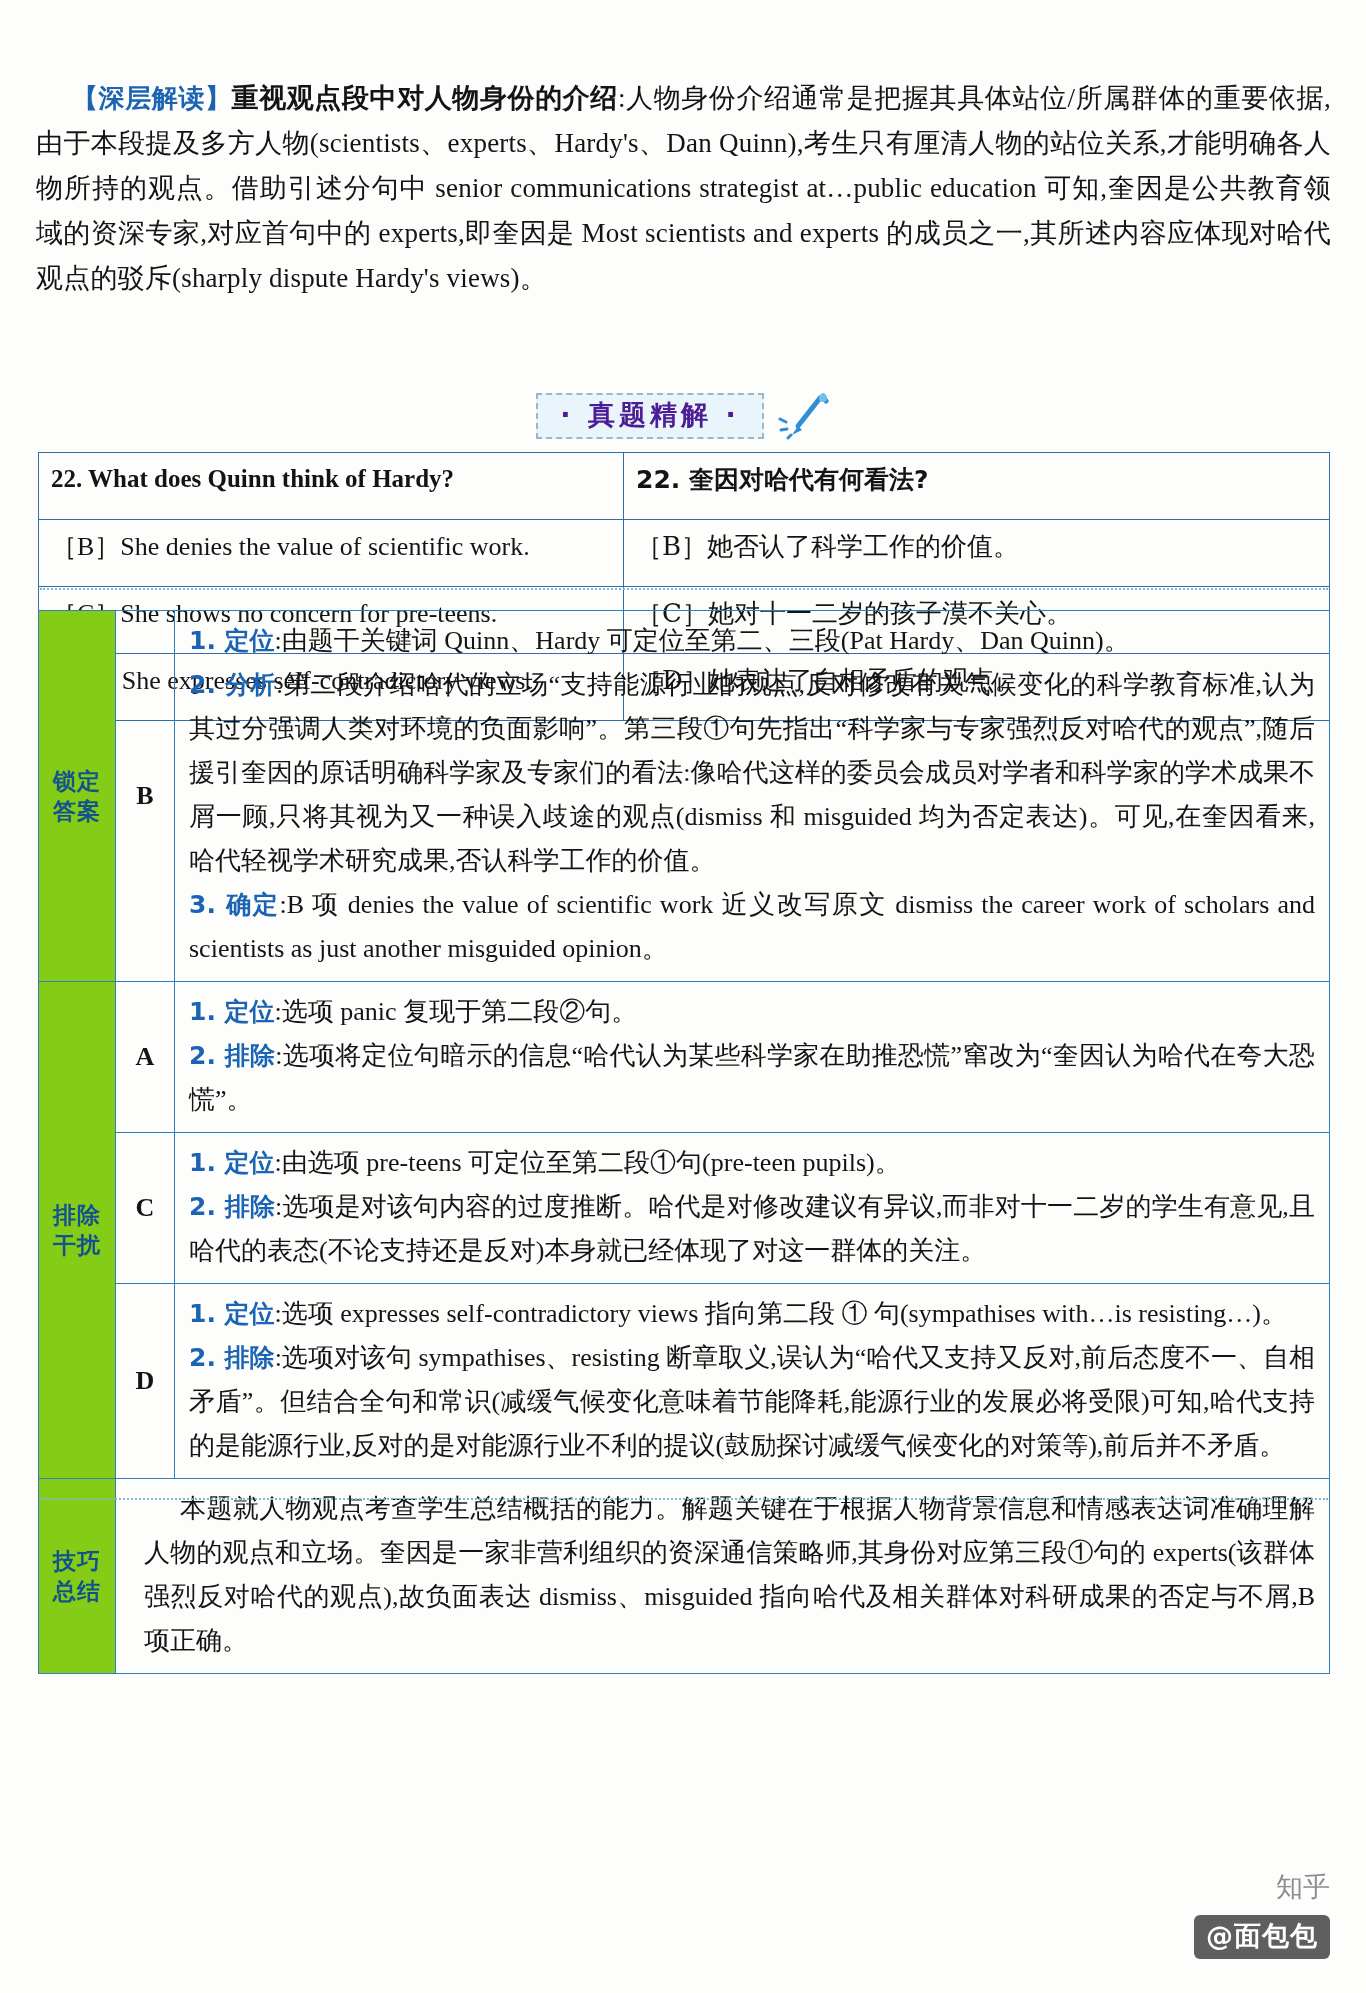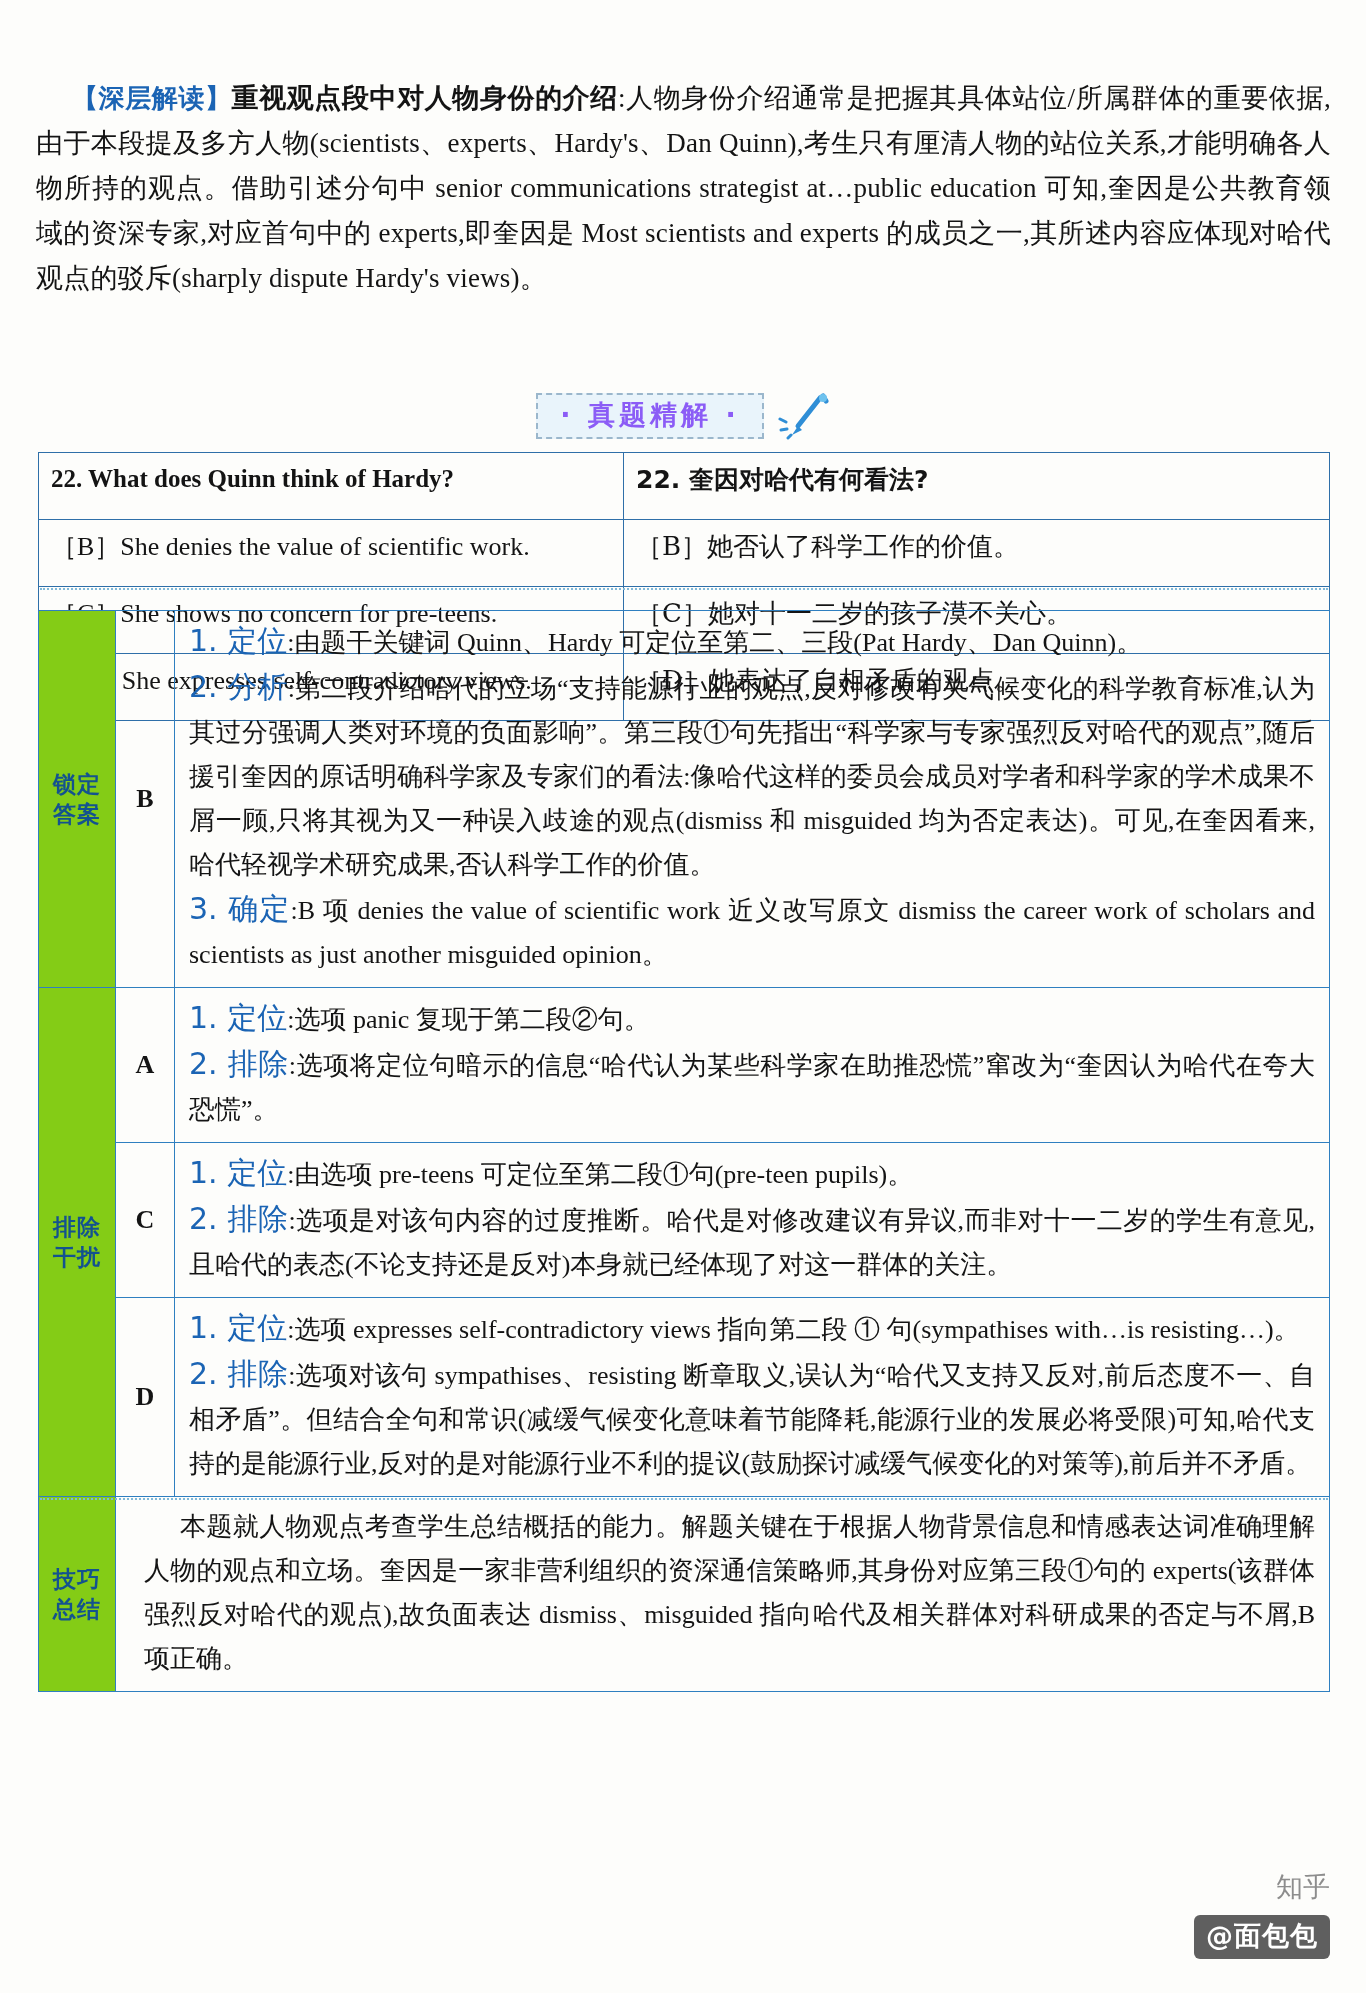--- a/index.html
+++ b/index.html
@@ -46,21 +46,21 @@
     left:0;top:392px;
     width:1366px;
     display:flex;
     justify-content:center;
     align-items:center;
   }
   .badge{
     border:2px dashed #9bb7cc;
     background:#e9f4fb;
     padding:3px 22px 5px 22px;
-    color:#8b5cf6;
+    color:#4c1d95;
     font-family:"DejaVu Sans","Liberation Sans",sans-serif;
     font-weight:bold;
     font-size:27px;
     letter-spacing:4px;
     line-height:34px;
     white-space:nowrap;
   }
   .pen{
     margin-left:14px;
     width:52px;height:48px;
@@ -140,23 +140,23 @@
   .etable td.body{
     padding:8px 14px 10px 14px;
     font-size:26px;
     line-height:44px;
     text-align:justify;
     text-justify:inter-ideograph;
   }
   .etable td.body p{ margin:0; }
   .num-blue{
     color:#1b64b4;
-    font-weight:normal;
-    font-family:"DejaVu Sans","Liberation Sans",sans-serif;
-    font-size:30px;
+    font-weight:bold;
+    font-family:"DejaVu Sans","Liberation Sans",sans-serif;
+    font-size:25px;
   }
 
   
   .dotted-sep2{
     position:absolute;
     left:40px;top:1498px;
     width:1288px;
     border-top:2px dotted #7fb8d8;
   }
 

